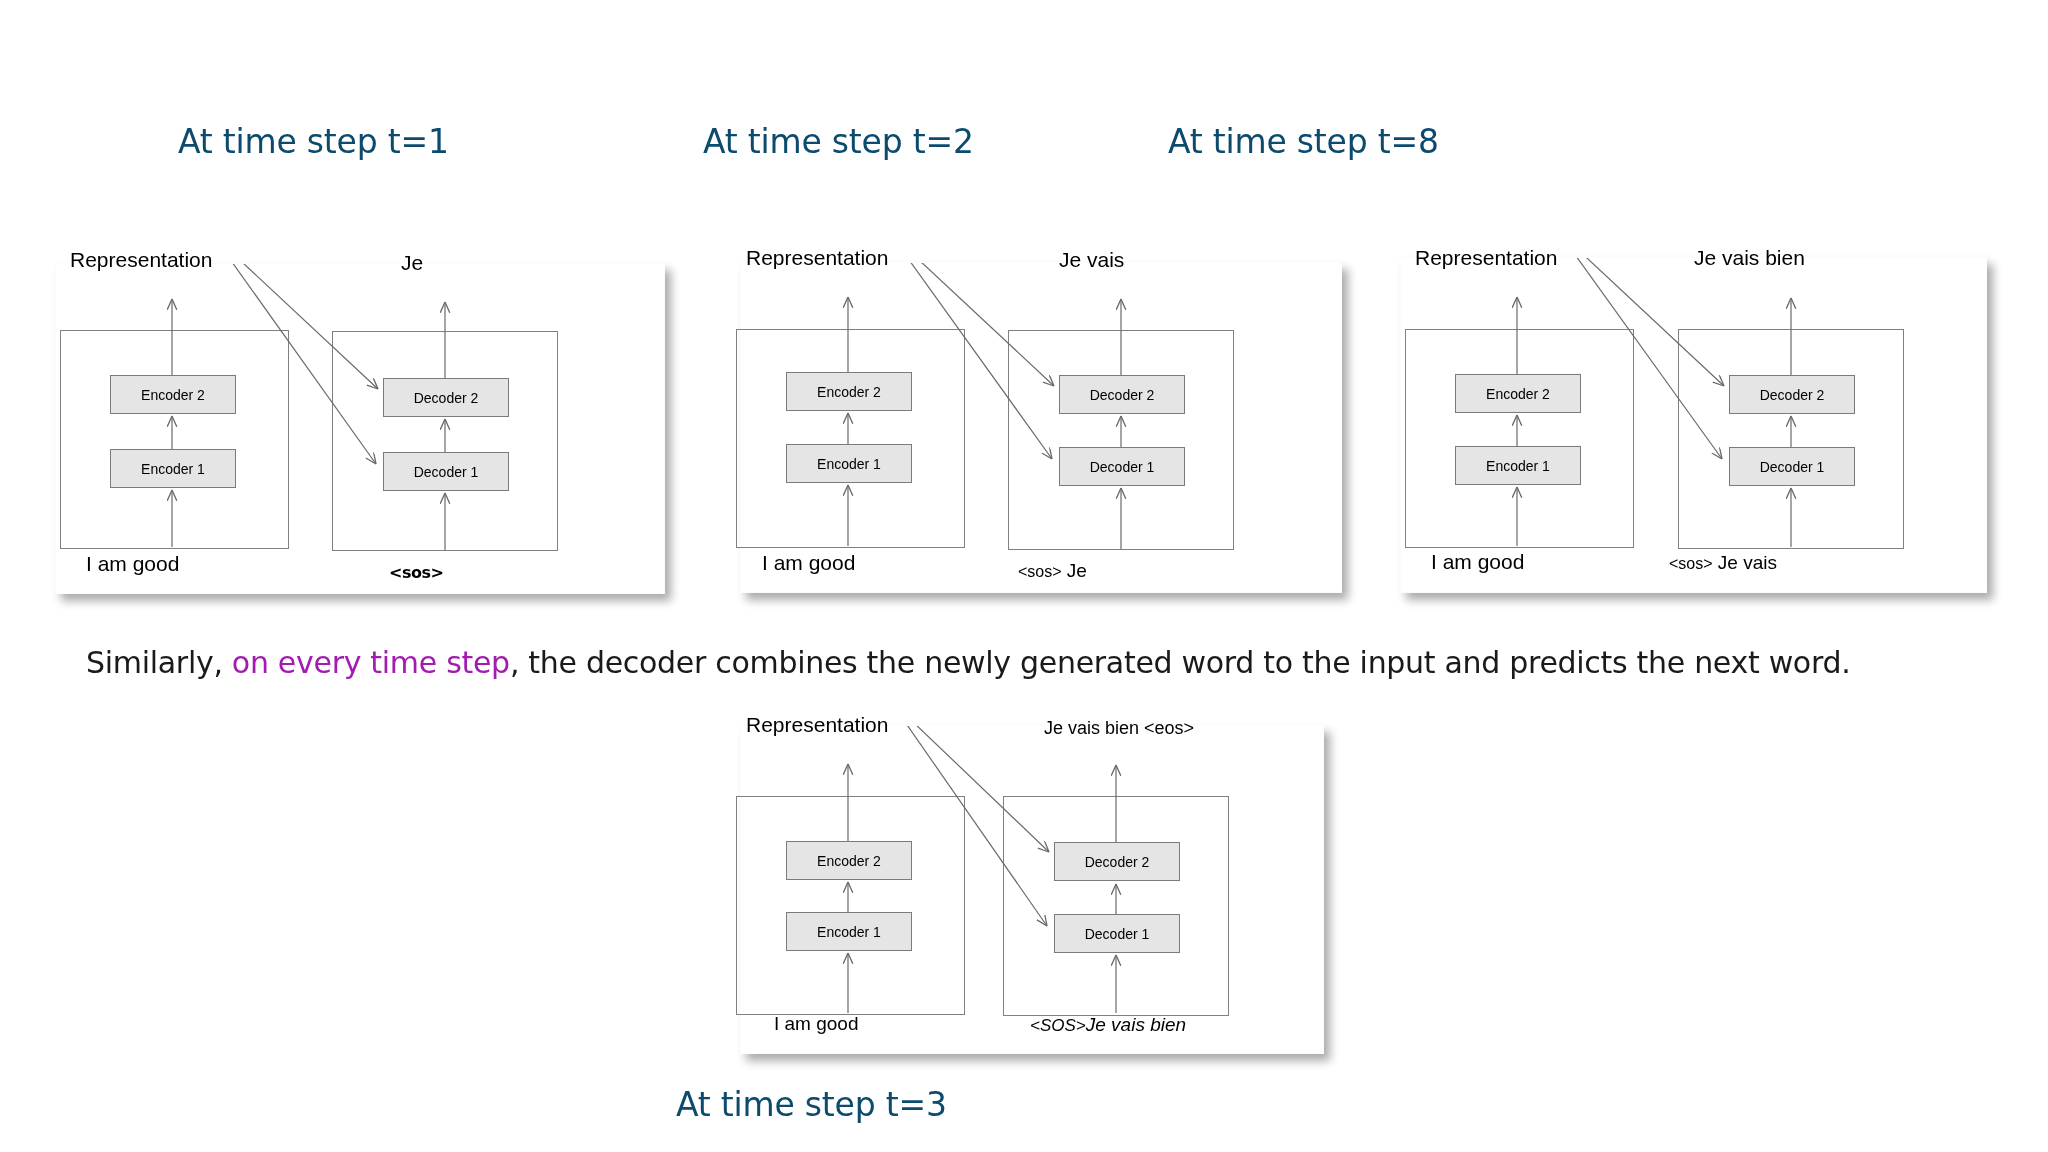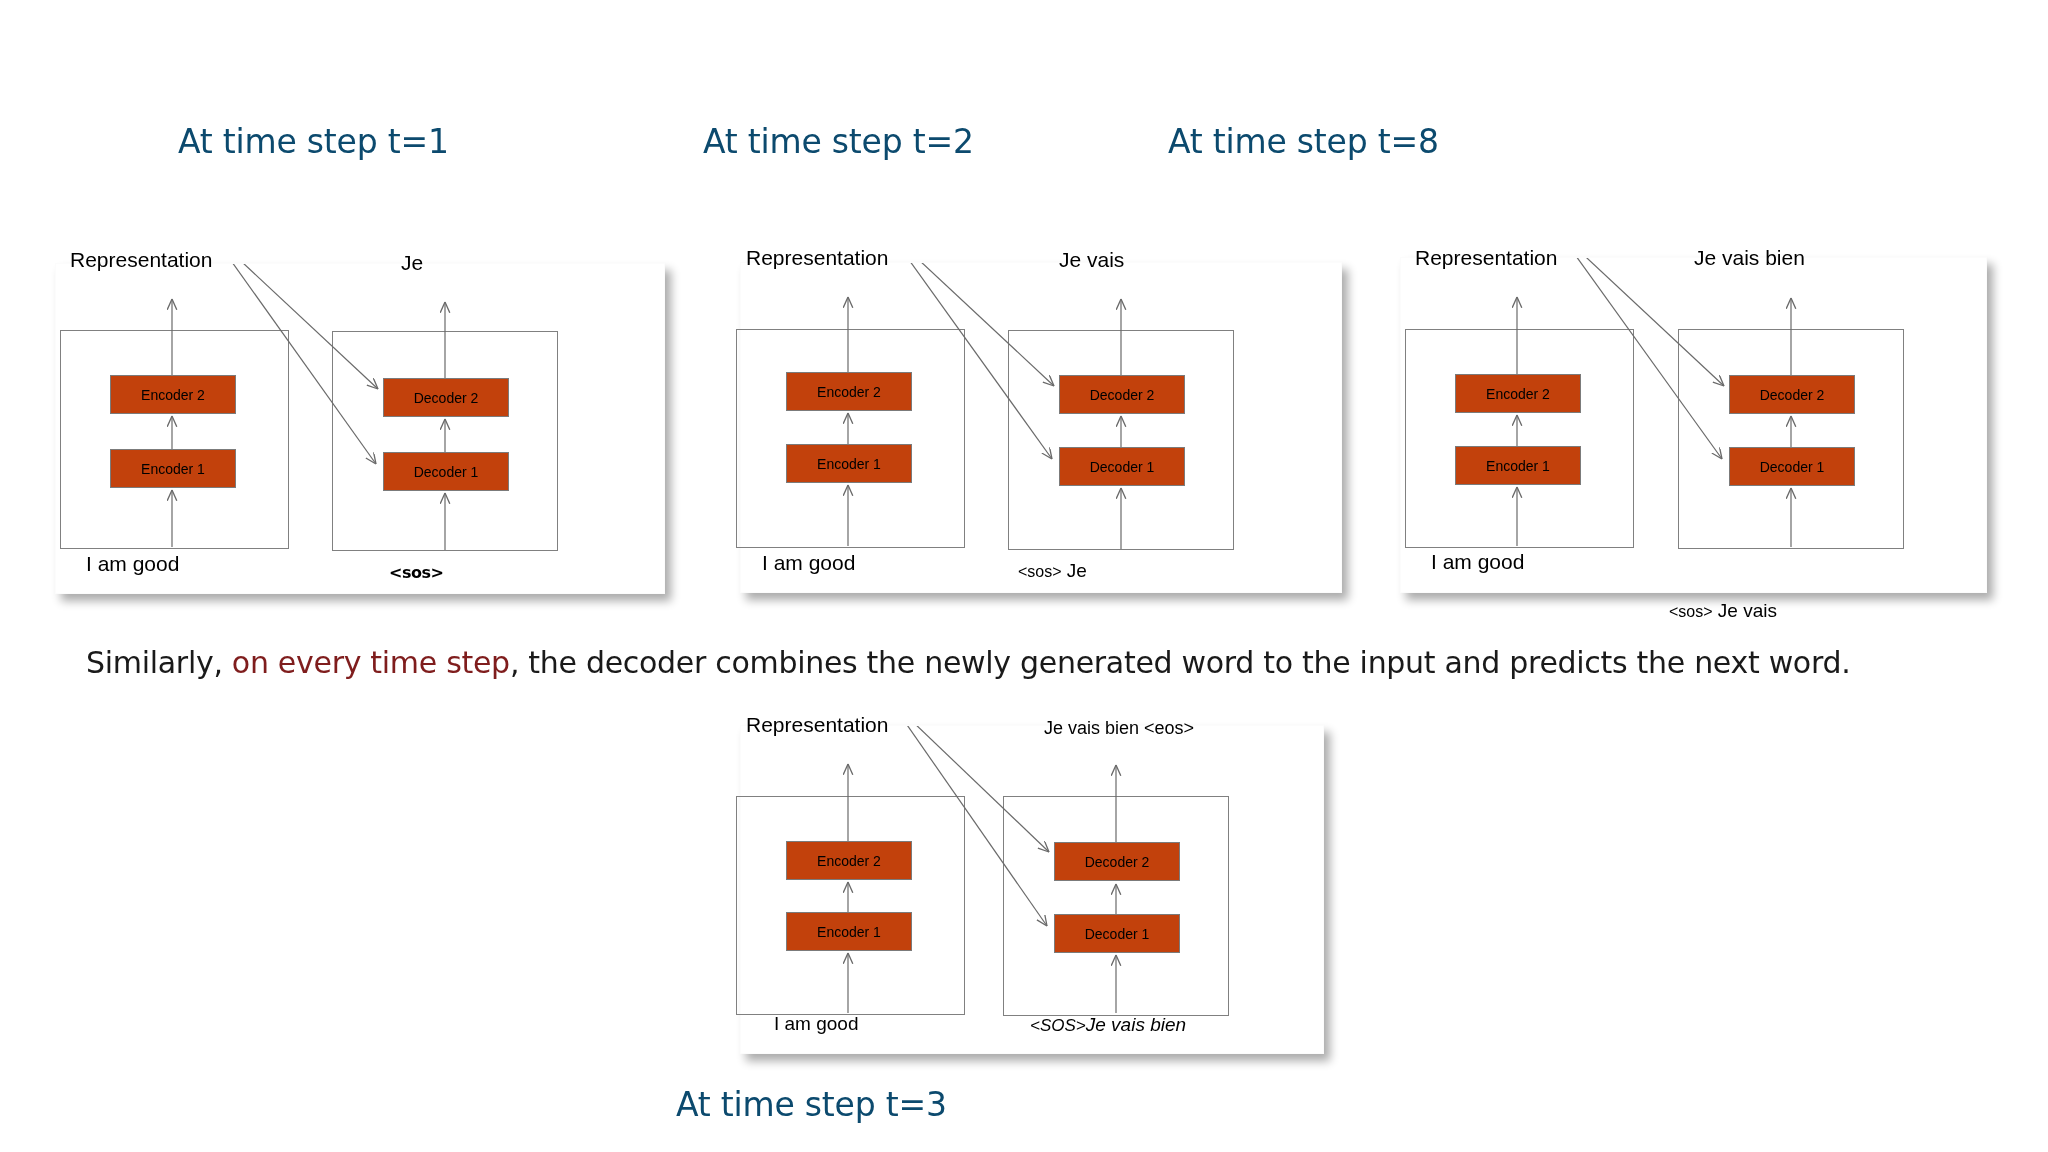--- a/index.html
+++ b/index.html
@@ -46,21 +46,21 @@
   .stack {
     position: absolute;
     border: 1px solid #808080;
     background: transparent;
   }
 
   
   .layer {
     position: absolute;
     border: 1px solid #7b7b7b;
-    background: #c2410c;
+    background: #e5e5e5;
     display: flex;
     align-items: center;
     justify-content: center;
     font-family: "Liberation Sans", sans-serif;
     font-size: 14px;
     color: #000000;
     white-space: nowrap;
   }
 
   
@@ -98,21 +98,21 @@
     position: absolute;
     left: 86px;
     top: 645px;
     font-family: "DejaVu Sans", sans-serif;
     font-size: 30px;
     color: #1a1a1a;
     white-space: nowrap;
     letter-spacing: -0.3px;
   }
   .caption .hl {
-    color: #7f1d1d;
+    color: #a21caf;
   }
 </style>
 </head>
 <body>
 
 <div class="slide-bg"></div>
 
 <div class="step-title" style="left:178px; top:122px;">At time step t=1</div>
 
 <div class="panel" style="left:55px; top:263px; width:608px; height:329px;">
@@ -235,21 +235,21 @@
     <line x1="390" y1="189" x2="390" y2="158" stroke="#6a6a6a" stroke-width="1.2" marker-end="url(#ah3)"></line>
     <line x1="390" y1="289" x2="390" y2="230" stroke="#6a6a6a" stroke-width="1.2" marker-end="url(#ah3)"></line>
     <line x1="390" y1="117" x2="390" y2="40" stroke="#6a6a6a" stroke-width="1.2" marker-end="url(#ah3)"></line>
     <line x1="157" y1="-27" x2="323" y2="128" stroke="#6a6a6a" stroke-width="1.2" marker-end="url(#ah3)"></line>
     <line x1="157" y1="-27" x2="321" y2="201" stroke="#6a6a6a" stroke-width="1.2" marker-end="url(#ah3)"></line>
   </svg>
 
   <div class="plabel big" style="left:14px; top:-12px;">Representation</div>
   <div class="plabel big" style="left:293px; top:-12px;">Je vais bien</div>
   <div class="plabel big" style="left:30px; top:292px;">I am good</div>
-  <div class="plabel" style="left:268px; top:294px;margin-top:48px;">
+  <div class="plabel" style="left:268px; top:294px;">
     <span class="sos">&lt;sos&gt;</span><span style="font-size:19px;"> Je vais</span>
   </div>
 </div>
 
 <div class="caption">
   <span>Similarly, </span><span class="hl">on every time step</span><span>, the decoder combines the newly generated word to the input and predicts the next word.</span>
 </div>
 
 <div class="panel" style="left:740px; top:725px; width:582px; height:327px;">
 

